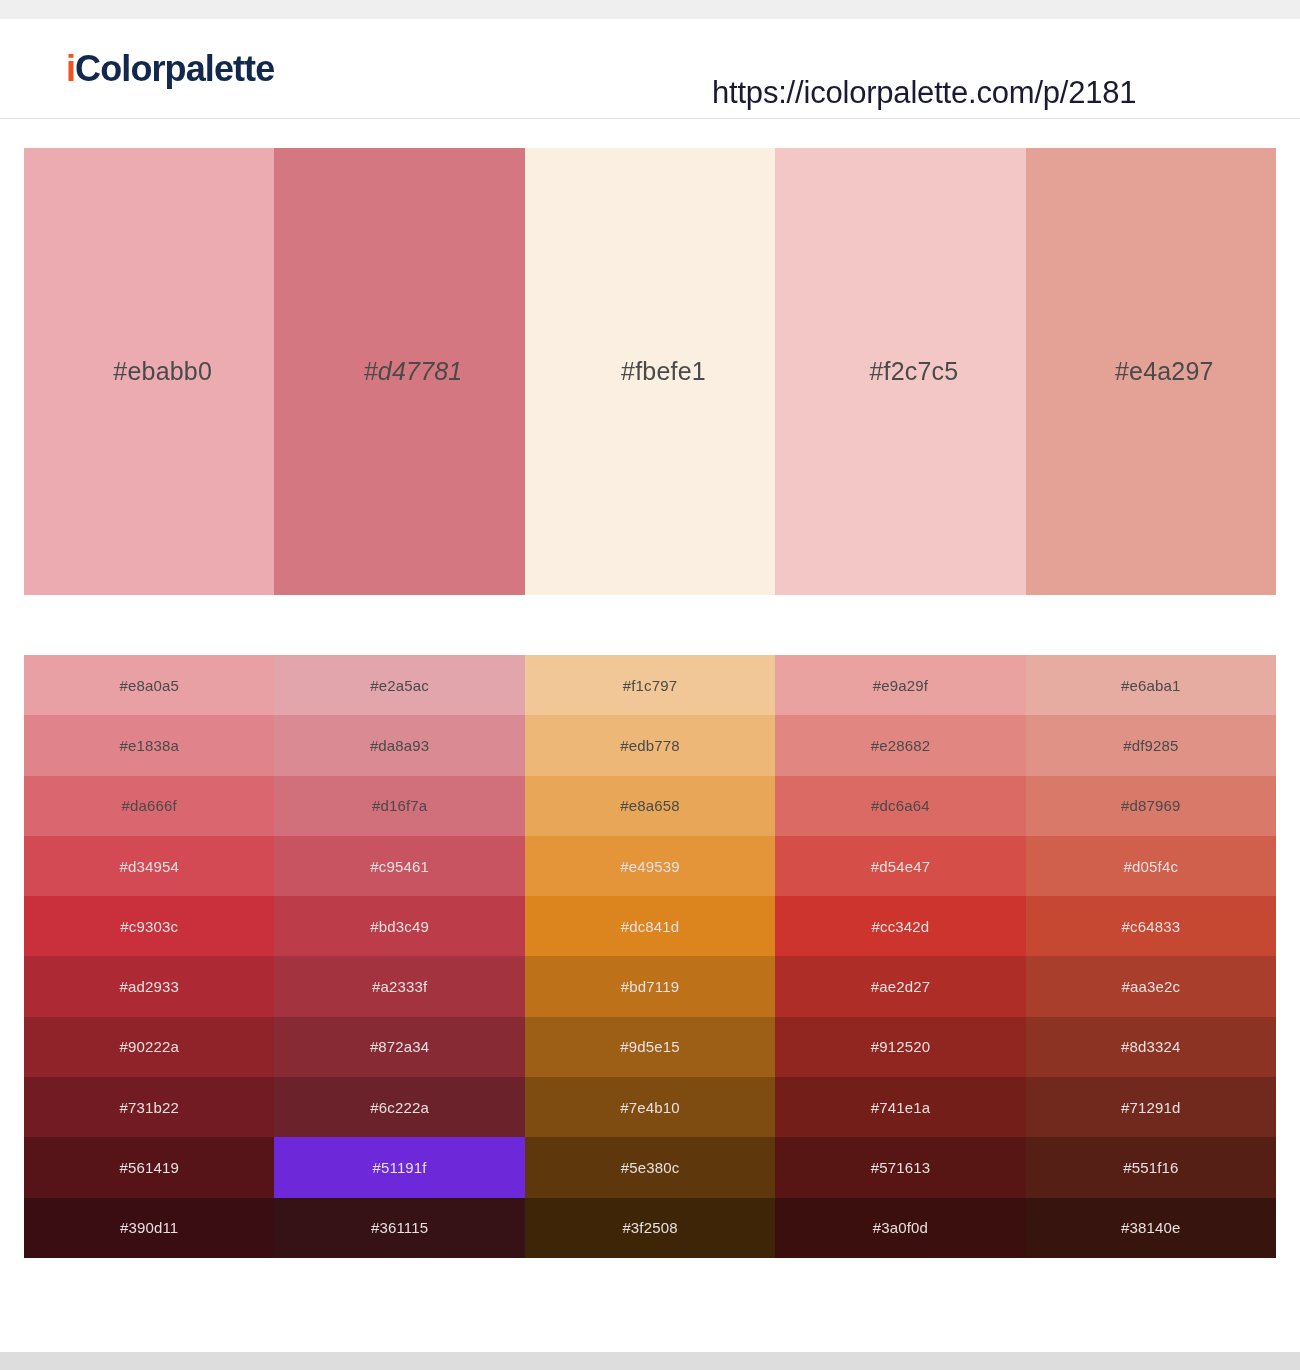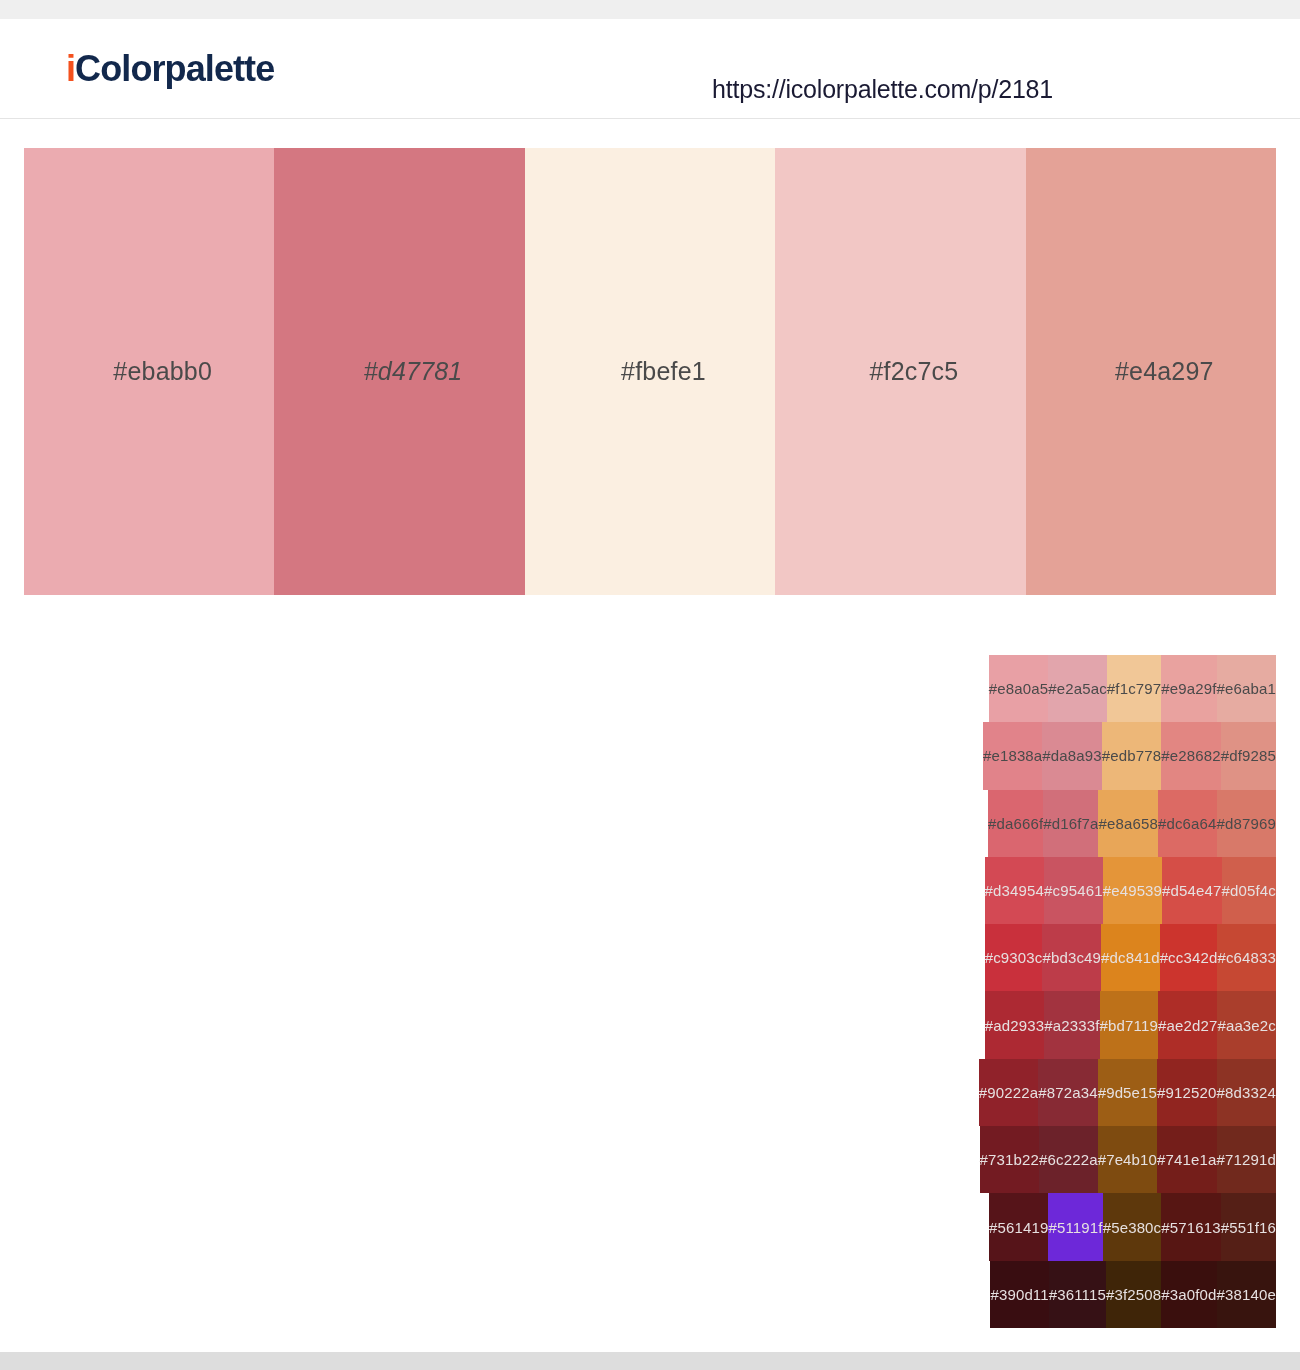--- a/index.html
+++ b/index.html
@@ -46,21 +46,21 @@
     letter-spacing: -0.9px;
     line-height: 1;
     white-space: nowrap;
   }
   .logo-i { color: #f4511e; }
   .logo-rest { color: #12284c; }
 
   .site-url {
     position: absolute;
     left: 712px; top: 56px;
-    font-size: 25px;
+    font-size: 31px;
     color: #1a1a33;
     letter-spacing: -0.2px;
     white-space: nowrap;
   }
 
   
   .main-palette {
     position: absolute;
     left: 24px; top: 148px;
     width: 1252px; height: 447px;
@@ -77,24 +77,23 @@
   .main-swatch .code {
     font-size: 25px;
     color: #4a4a4a;
     letter-spacing: 0.2px;
   }
 
   
   .shade-grid {
     position: absolute;
     left: 24px; top: 655px;
-    width: 1252px; height: 673px;
+    width: 1252px; height: 603px;
     display: flex;
     flex-direction: column;
-    align-items: flex-end;
   }
   .shade-row {
     flex: 1 1 0;
     display: flex;
   }
   .shade-cell {
     flex: 1 1 0;
     display: flex;
     align-items: center;
     justify-content: center;

